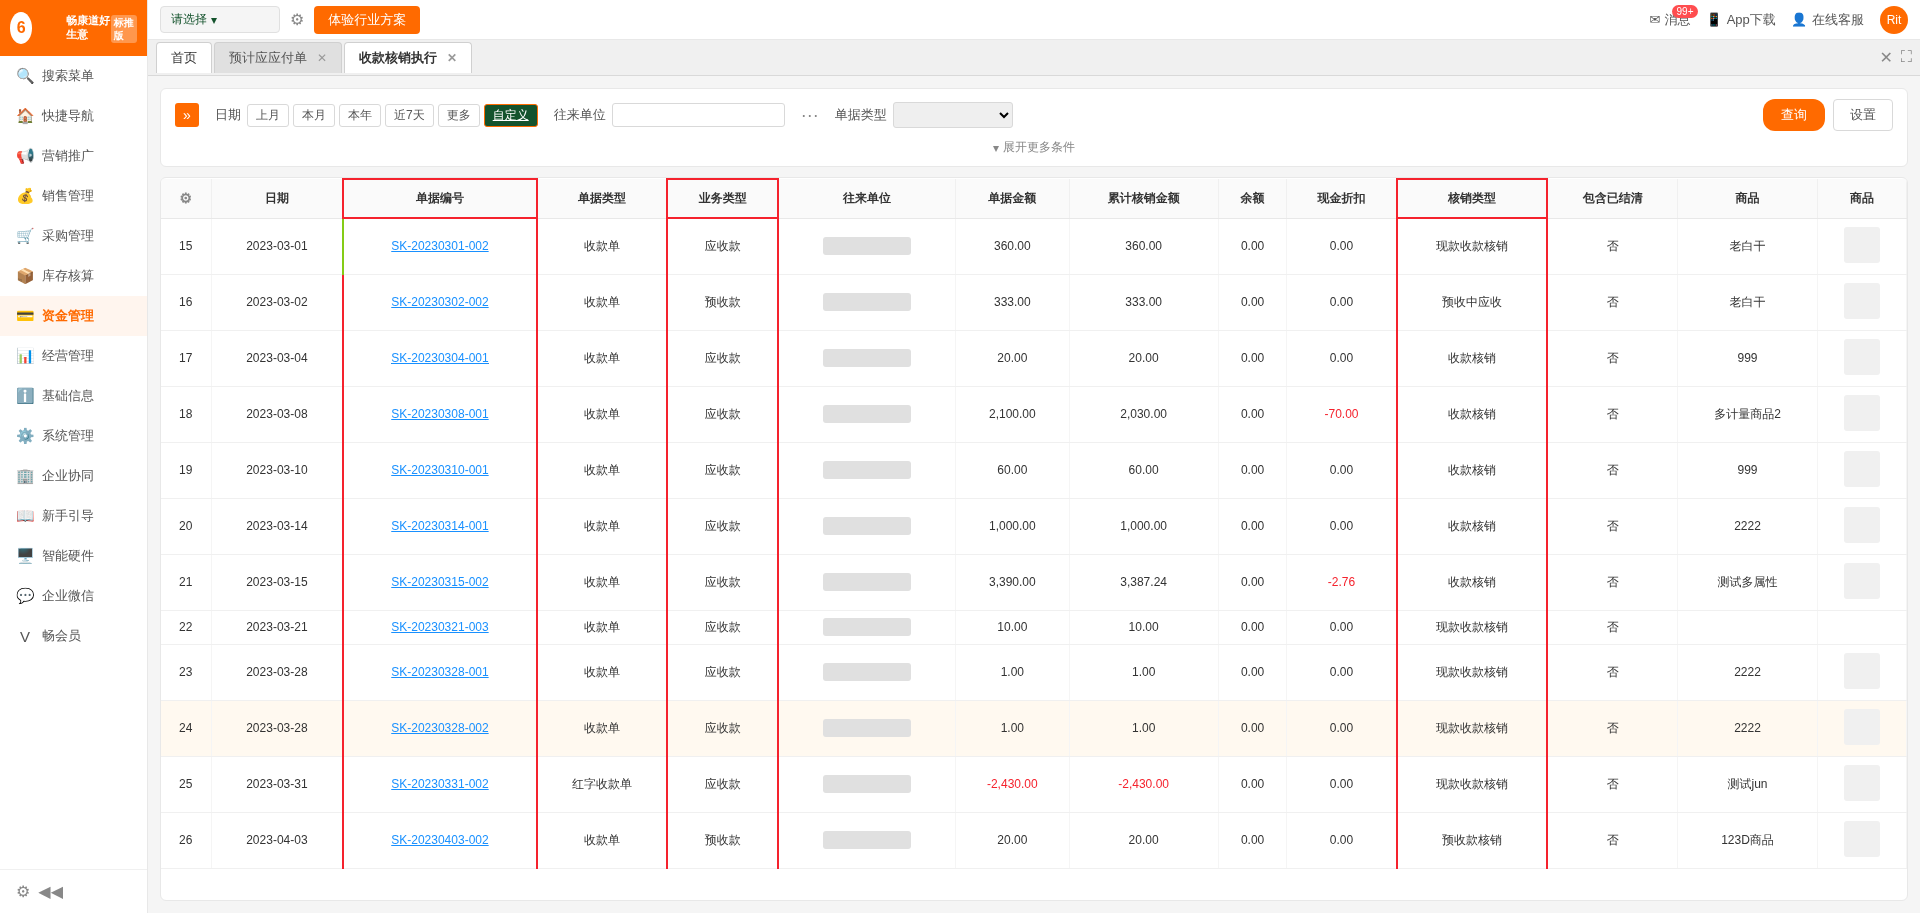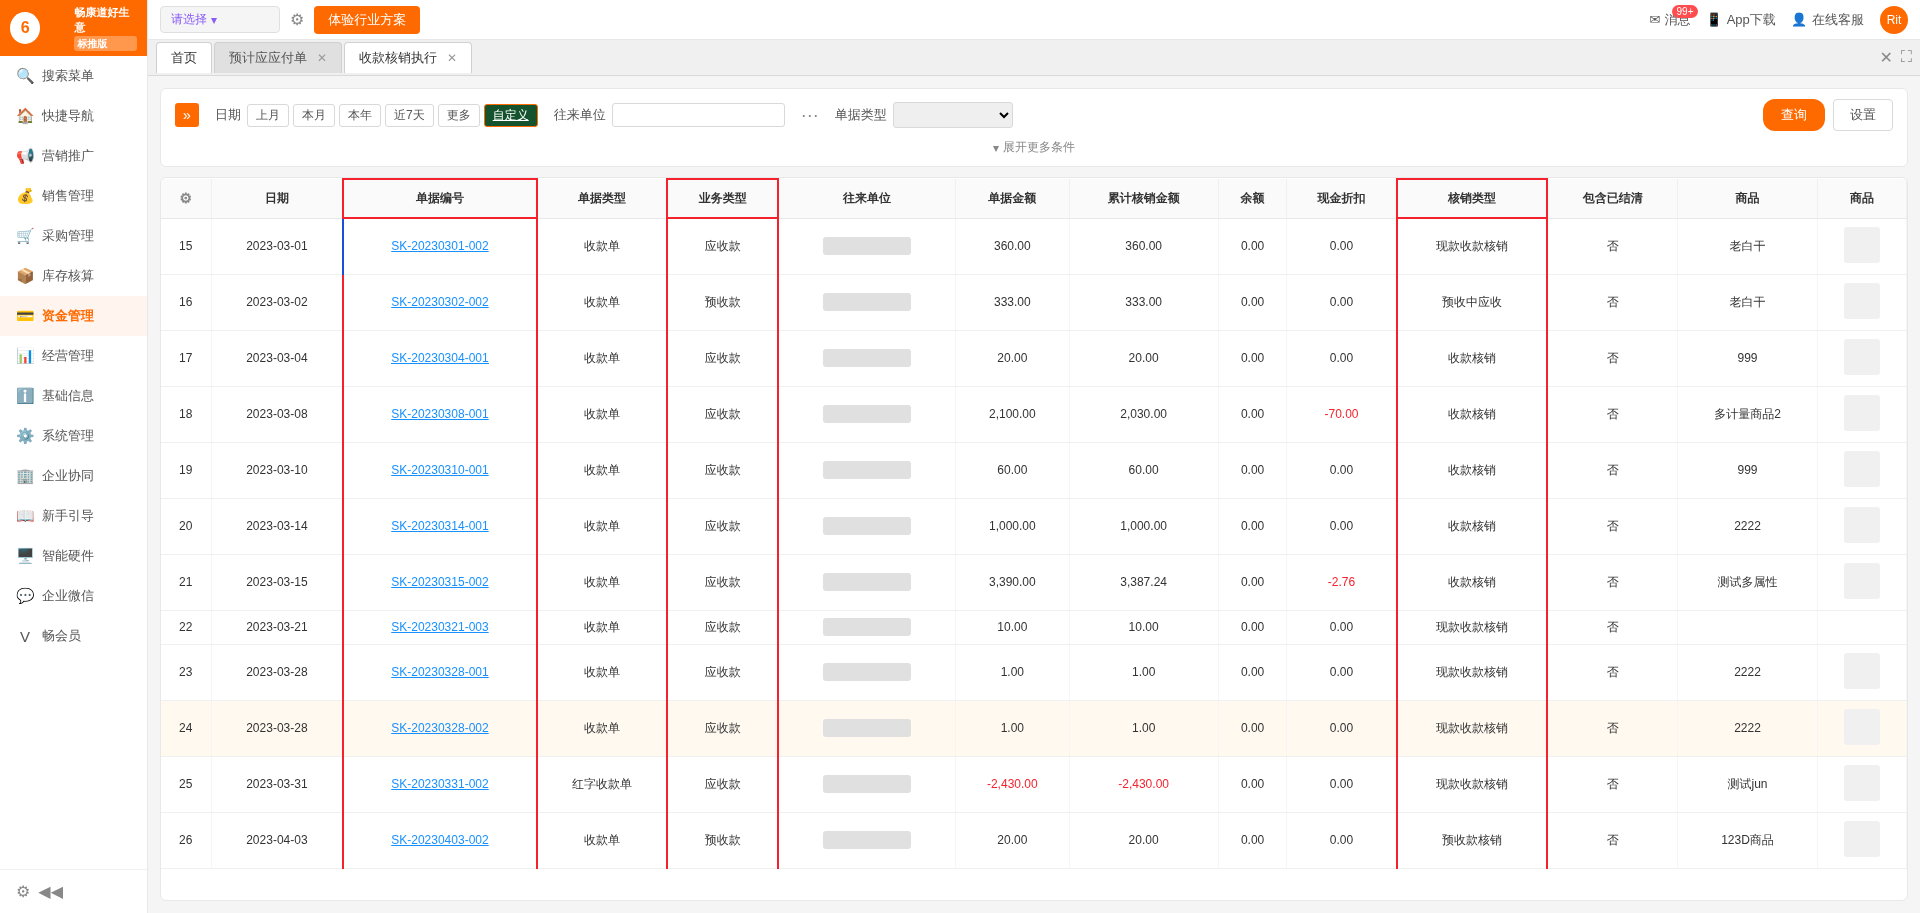--- a/index.html
+++ b/index.html
@@ -2,47 +2,47 @@
 <html><head>
   <meta charset="utf-8">
   <style>
     * { box-sizing: border-box; margin: 0; padding: 0; }
     body { font-family: 'Microsoft YaHei', Arial, sans-serif; font-size: 13px; background: #f5f5f5; display: flex; height: 913px; overflow: hidden; }
 
     
     .sidebar { width: 148px; background: #fff; border-right: 1px solid #e8e8e8; display: flex; flex-direction: column; flex-shrink: 0; }
     .sidebar-logo { background: #ff6a00; color: #fff; padding: 8px 10px; display: flex; align-items: center; gap: 6px; font-size: 13px; font-weight: bold; height: 56px; }
     .sidebar-logo-icon { width: 32px; height: 32px; background: #fff; border-radius: 50%; display: flex; align-items: center; justify-content: center; color: #ff6a00; font-weight: bold; font-size: 16px; }
-    .sidebar-logo-text { display: flex; flex-direction: column; font-size: 11px; line-height: 1.3; margin-left: 28px; }
+    .sidebar-logo-text { display: flex; flex-direction: row; font-size: 11px; line-height: 1.3; margin-left: 28px; }
     .sidebar-logo-tag { font-size: 10px; background: rgba(255,255,255,0.3); border-radius: 3px; padding: 1px 3px; margin-top: 2px; }
     .sidebar-menu { flex: 1; overflow-y: auto; }
     .sidebar-item { display: flex; align-items: center; gap: 8px; padding: 11px 16px; cursor: pointer; color: #555; font-size: 13px; }
     .sidebar-item.active { background: #fff5ee; color: #ff6a00; font-weight: bold; }
     .sidebar-item-icon { font-size: 15px; width: 18px; text-align: center; }
     .sidebar-bottom { display: flex; align-items: center; gap: 8px; padding: 12px 16px; border-top: 1px solid #f0f0f0; }
     .sidebar-bottom-icon { font-size: 16px; color: #888; cursor: pointer; }
 
     
     .main { flex: 1; display: flex; flex-direction: column; overflow: hidden; }
 
     
     .topbar { height: 40px; background: #fff; border-bottom: 1px solid #e8e8e8; display: flex; align-items: center; padding: 0 12px; gap: 10px; }
-    .topbar-dropdown { display: flex; align-items: center; gap: 4px; background: #f5f5f5; border: 1px solid #e0e0e0; border-radius: 4px; padding: 4px 10px; cursor: pointer; font-size: 12px; color: #8b5cf6; min-width: 120px; }
+    .topbar-dropdown { display: flex; align-items: center; gap: 4px; background: #f5f5f5; border: 1px solid #e0e0e0; border-radius: 4px; padding: 4px 10px; cursor: pointer; font-size: 12px; color: #14532d; min-width: 120px; }
     .topbar-gear { font-size: 16px; color: #888; cursor: pointer; }
     .topbar-btn { background: #ff6a00; color: #fff; border: none; border-radius: 4px; padding: 5px 14px; cursor: pointer; font-size: 13px; }
     .topbar-spacer { flex: 1; }
     .topbar-right { display: flex; align-items: center; gap: 16px; font-size: 13px; color: #555; }
     .topbar-badge { position: relative; display: inline-flex; align-items: center; gap: 4px; cursor: pointer; }
     .badge-dot { background: #ff4d4f; color: #fff; border-radius: 10px; font-size: 10px; padding: 1px 5px; position: absolute; top: -6px; right: -8px; }
     .topbar-avatar { width: 28px; height: 28px; border-radius: 50%; background: #ff6a00; color: #fff; display: flex; align-items: center; justify-content: center; font-size: 12px; }
 
     
     .tabbar { display: flex; align-items: center; background: #f0f0f0; border-bottom: 1px solid #d9d9d9; padding: 0 8px; height: 36px; gap: 2px; }
     .tab { display: flex; align-items: center; gap: 6px; padding: 6px 14px; border-radius: 4px 4px 0 0; font-size: 13px; cursor: pointer; background: #e0e0e0; color: #555; border: 1px solid #d0d0d0; border-bottom: none; }
-    .tab.active { background: #fff; color: #333; font-weight: 400; align-items: center; }
+    .tab.active { background: #fff; color: #333; font-weight: 700; align-items: center; }
     .tab-home { background: #fff; color: #333; }
     .tab-close { font-size: 12px; color: #999; cursor: pointer; margin-left: 4px; }
     .tabbar-spacer { flex: 1; }
     .tabbar-icons { display: flex; gap: 8px; color: #888; font-size: 16px; cursor: pointer; }
 
     
     .page { flex: 1; overflow: hidden; display: flex; flex-direction: column; background: #f5f5f5; padding: 12px; }
     .page-header { display: flex; align-items: center; justify-content: space-between; margin-bottom: 10px; }
     .page-title { font-size: 18px; font-weight: bold; color: #222; }
     .page-actions { display: flex; gap: 8px; }
@@ -265,21 +265,21 @@
             <th style="border:2px solid #f5222d;">核销类型</th>
             <th>包含已结清</th>
             <th>商品</th>
             <th>商品</th>
           </tr>
         </thead>
         <tbody id="table-body">
             <tr>
     <td>15</td>
     <td>2023-03-01</td>
-    <td style="border-left:2px solid #1d4ed8; border-right:2px solid #f5222d;"><a class="link">SK-20230301-002</a></td>
+    <td style="border-left:2px solid #84cc16; border-right:2px solid #f5222d;"><a class="link">SK-20230301-002</a></td>
     <td>收款单</td>
     <td style="border-left:2px solid #f5222d; border-right:2px solid #f5222d;">应收款</td>
     <td><span style="background:#e0e0e0; border-radius:3px; padding:2px 18px; color:#e0e0e0;">▓▓▓▓▓▓</span></td>
     <td class="">360.00</td>
     <td class="">360.00</td>
     <td>0.00</td>
     <td class="">0.00</td>
     <td style="border-left:2px solid #f5222d; border-right:2px solid #f5222d;">现款收款核销</td>
     <td>否</td>
     <td>老白干</td>

